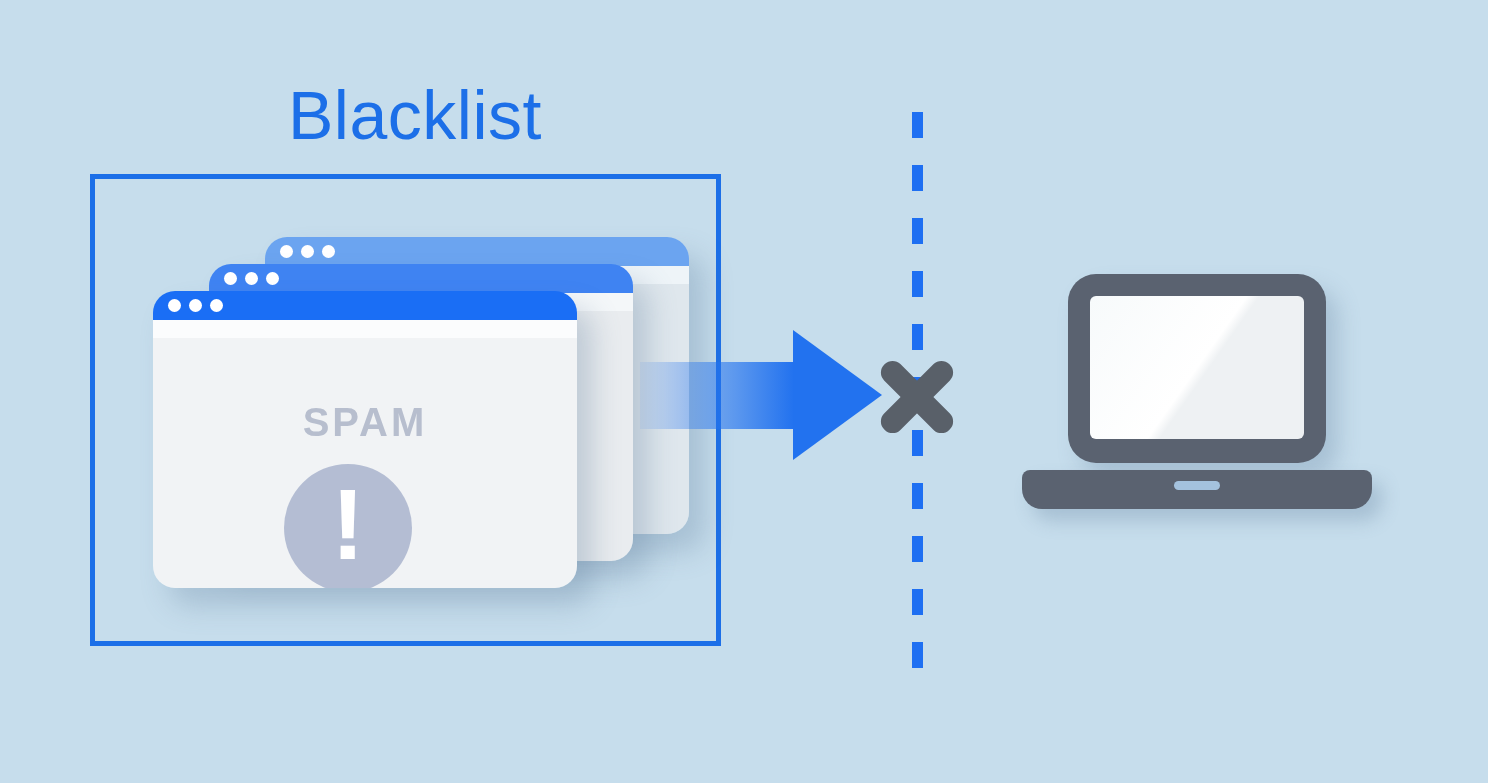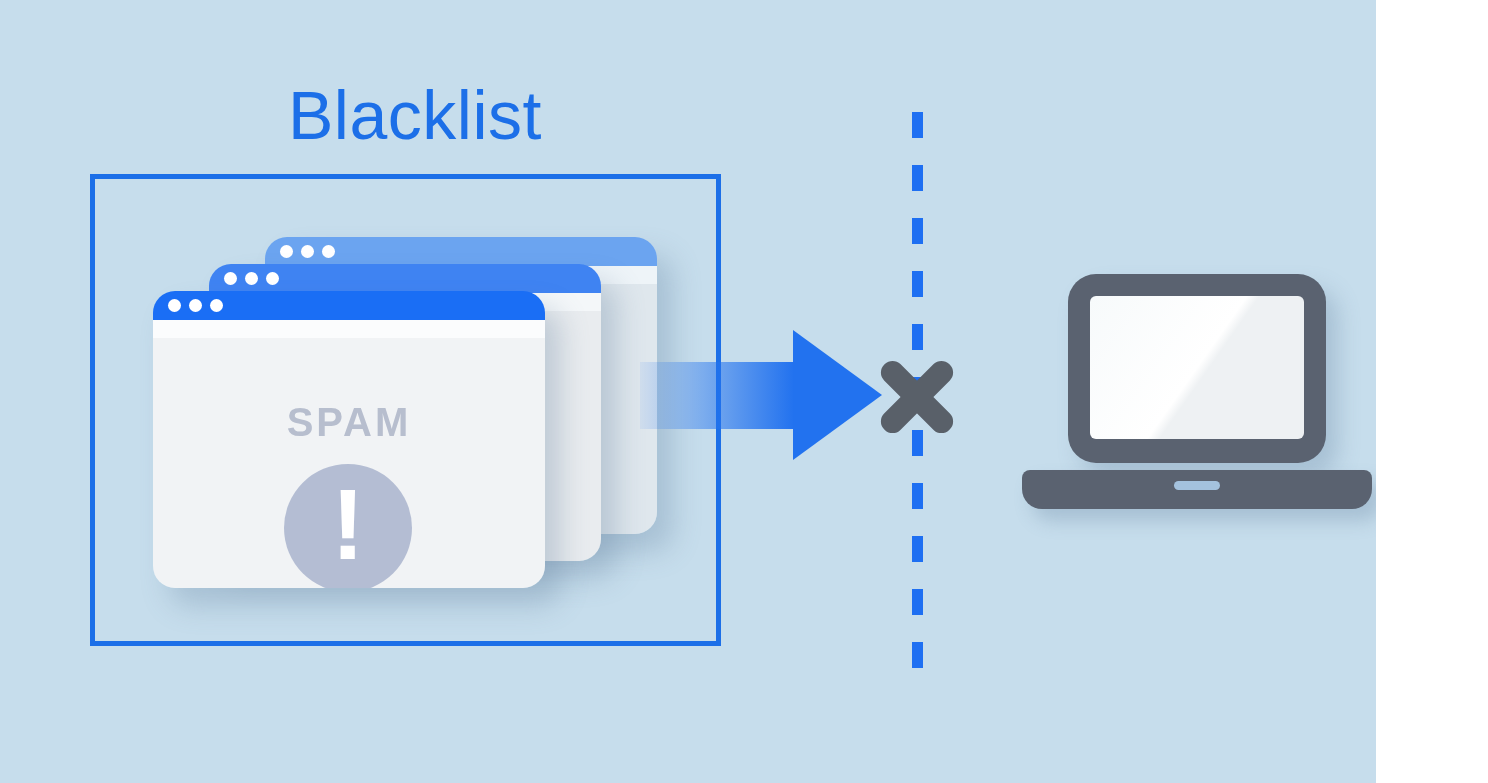--- a/index.html
+++ b/index.html
@@ -1,34 +1,35 @@
 <!DOCTYPE html>
 <html><head>
 <meta charset="utf-8">
 <style>
   html,body{margin:0;padding:0;}
   body{font-family:"Liberation Sans", sans-serif;}
   .canvas{
-    position:relative;width:1376px;height:783px;overflow:hidden;
+    position:relative;width:1488px;height:783px;overflow:hidden;
     background:#c6ddec;
   }
   
   .blacklist-title{
     position:absolute;left:288px;top:76px;
     font-size:68px;font-weight:500;color:#1c6fe8;letter-spacing:0.5px;
   }
   .blacklist-box{
     position:absolute;left:90px;top:174px;width:631px;height:472px;
     border:5px solid #1c6fe8;box-sizing:border-box;
   }
   
   .bwindow{
     position:absolute;width:392px;height:297px;border-radius:22px;
     box-shadow:16px 18px 28px rgba(96,125,155,0.30);
     overflow:hidden;
+    padding-left:32px;
   }
   .bwindow .titlebar{
     position:absolute;left:0;top:0;right:0;height:29px;
     display:flex;align-items:center;padding-left:15px;gap:8px;
   }
   .bwindow .dot{width:13px;height:13px;border-radius:50%;background:#ffffff;}
   .bwindow .highlight{position:absolute;left:0;top:29px;right:0;height:18px;}
   .bwindow .body{position:absolute;left:0;top:47px;right:0;bottom:0;}
   .win-back{left:265px;top:237px;}
   .win-back .titlebar{background:#6ba4f0;}

